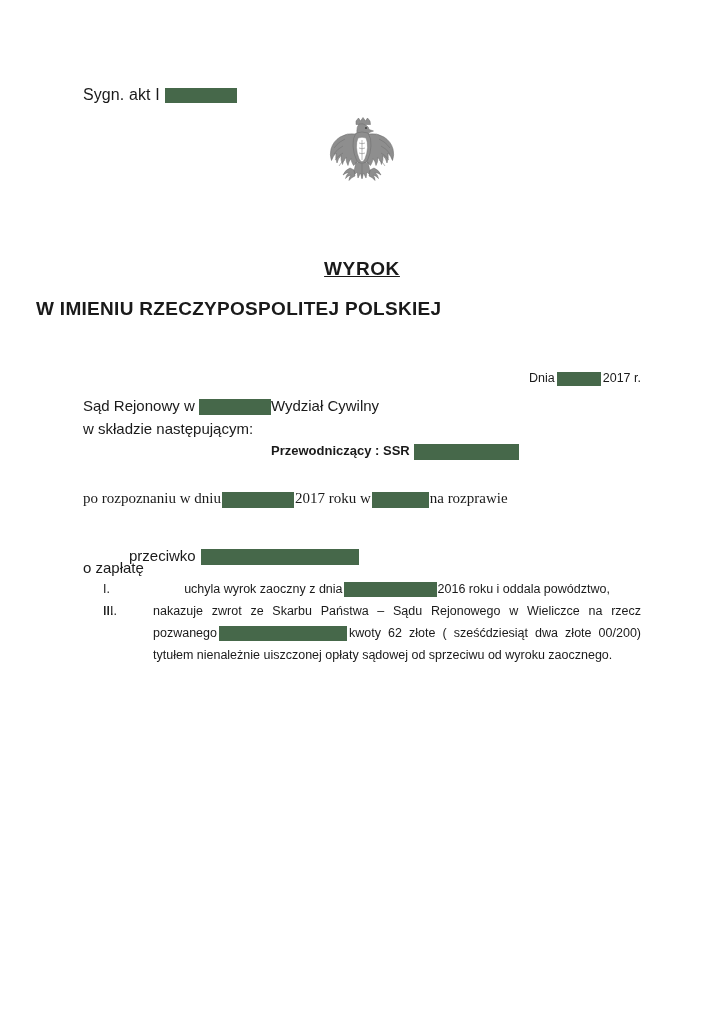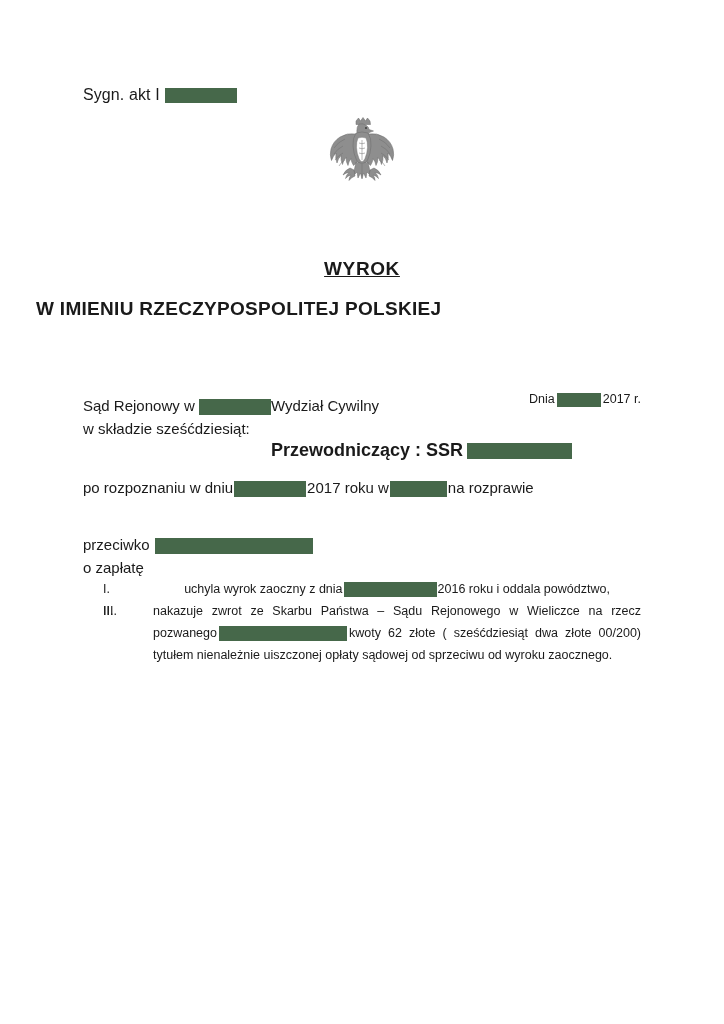--- a/index.html
+++ b/index.html
@@ -70,51 +70,51 @@
     font-size: 19px;
     font-weight: bold;
     letter-spacing: 0.3px;
     margin-left: 36px;
   }
 
   
   .date-line {
     position: absolute;
     right: 83px;
-    top: 392px;
+    top: 371px;
     font-size: 12.5px;
     white-space: nowrap;
   }
   .date-line .redact { width: 44px; height: 14px; margin: 0 2px; }
 
   
   .blk {
     position: absolute;
     left: 83px;
     font-size: 15px;
     line-height: 15px;
     white-space: nowrap;
   }
   .l-court  { top: 398px; }
   .l-skald  { top: 421px; }
-  .l-rozp   { top: 480px; }
+  .l-rozp   { top: 491px; font-family: Liberation Serif, serif; }
   .l-spraw  { top: 515px; }
-  .l-przec  { top: 537px; }
+  .l-przec  { top: 548px; margin-left: 46px; }
   .l-zapl   { top: 560px; }
 
   .l-court .redact  { width: 72px; height: 16px; }
   .l-rozp  .r1      { width: 72px; height: 16px; margin: 0 1px; }
   .l-rozp  .r2      { width: 57px; height: 16px; margin: 0 1px; }
   .l-przec .redact  { width: 158px; height: 16px; margin-left: 5px; }
 
   
   .comp {
     position: absolute;
     left: 228px;
-    font-size: 18px;
+    font-size: 13px;
     font-weight: bold;
     line-height: 15px;
     white-space: nowrap;
     padding-left: 43px;
   }
   .l-przew { top: 443px; }
   .l-prot  { top: 466px; }
   .l-przew .redact { width: 105px; height: 16px; margin-left: 4px; }
   .l-prot  .redact { width: 184px; height: 16px; margin-left: 4px; }
 
@@ -206,21 +206,21 @@
 
   <div class="date-line">
     <span>Dnia</span><span class="redact" style="background: rgb(70, 104, 74);"></span><span>2017 r.</span>
   </div>
 
   <div class="blk l-court">
     <span>Sąd Rejonowy w</span>
     <span class="redact" style="background: rgb(70, 104, 74);"></span><span>Wydział Cywilny</span>
   </div>
 
-  <div class="blk l-skald">w składzie sześćdziesiąt:</div>
+  <div class="blk l-skald">w składzie następującym:</div>
 
   <div class="comp l-przew">
     <span>Przewodniczący : SSR</span><span class="redact" style="background: rgb(70, 104, 74);"></span>
   </div>
 
   <div class="blk l-rozp">
     <span>po rozpoznaniu w dniu</span><span class="redact r1" style="background: rgb(70, 104, 74);"></span><span>2017 roku w</span><span class="redact r2" style="background: rgb(70, 104, 74);"></span><span>na rozprawie</span>
   </div>
 
 

